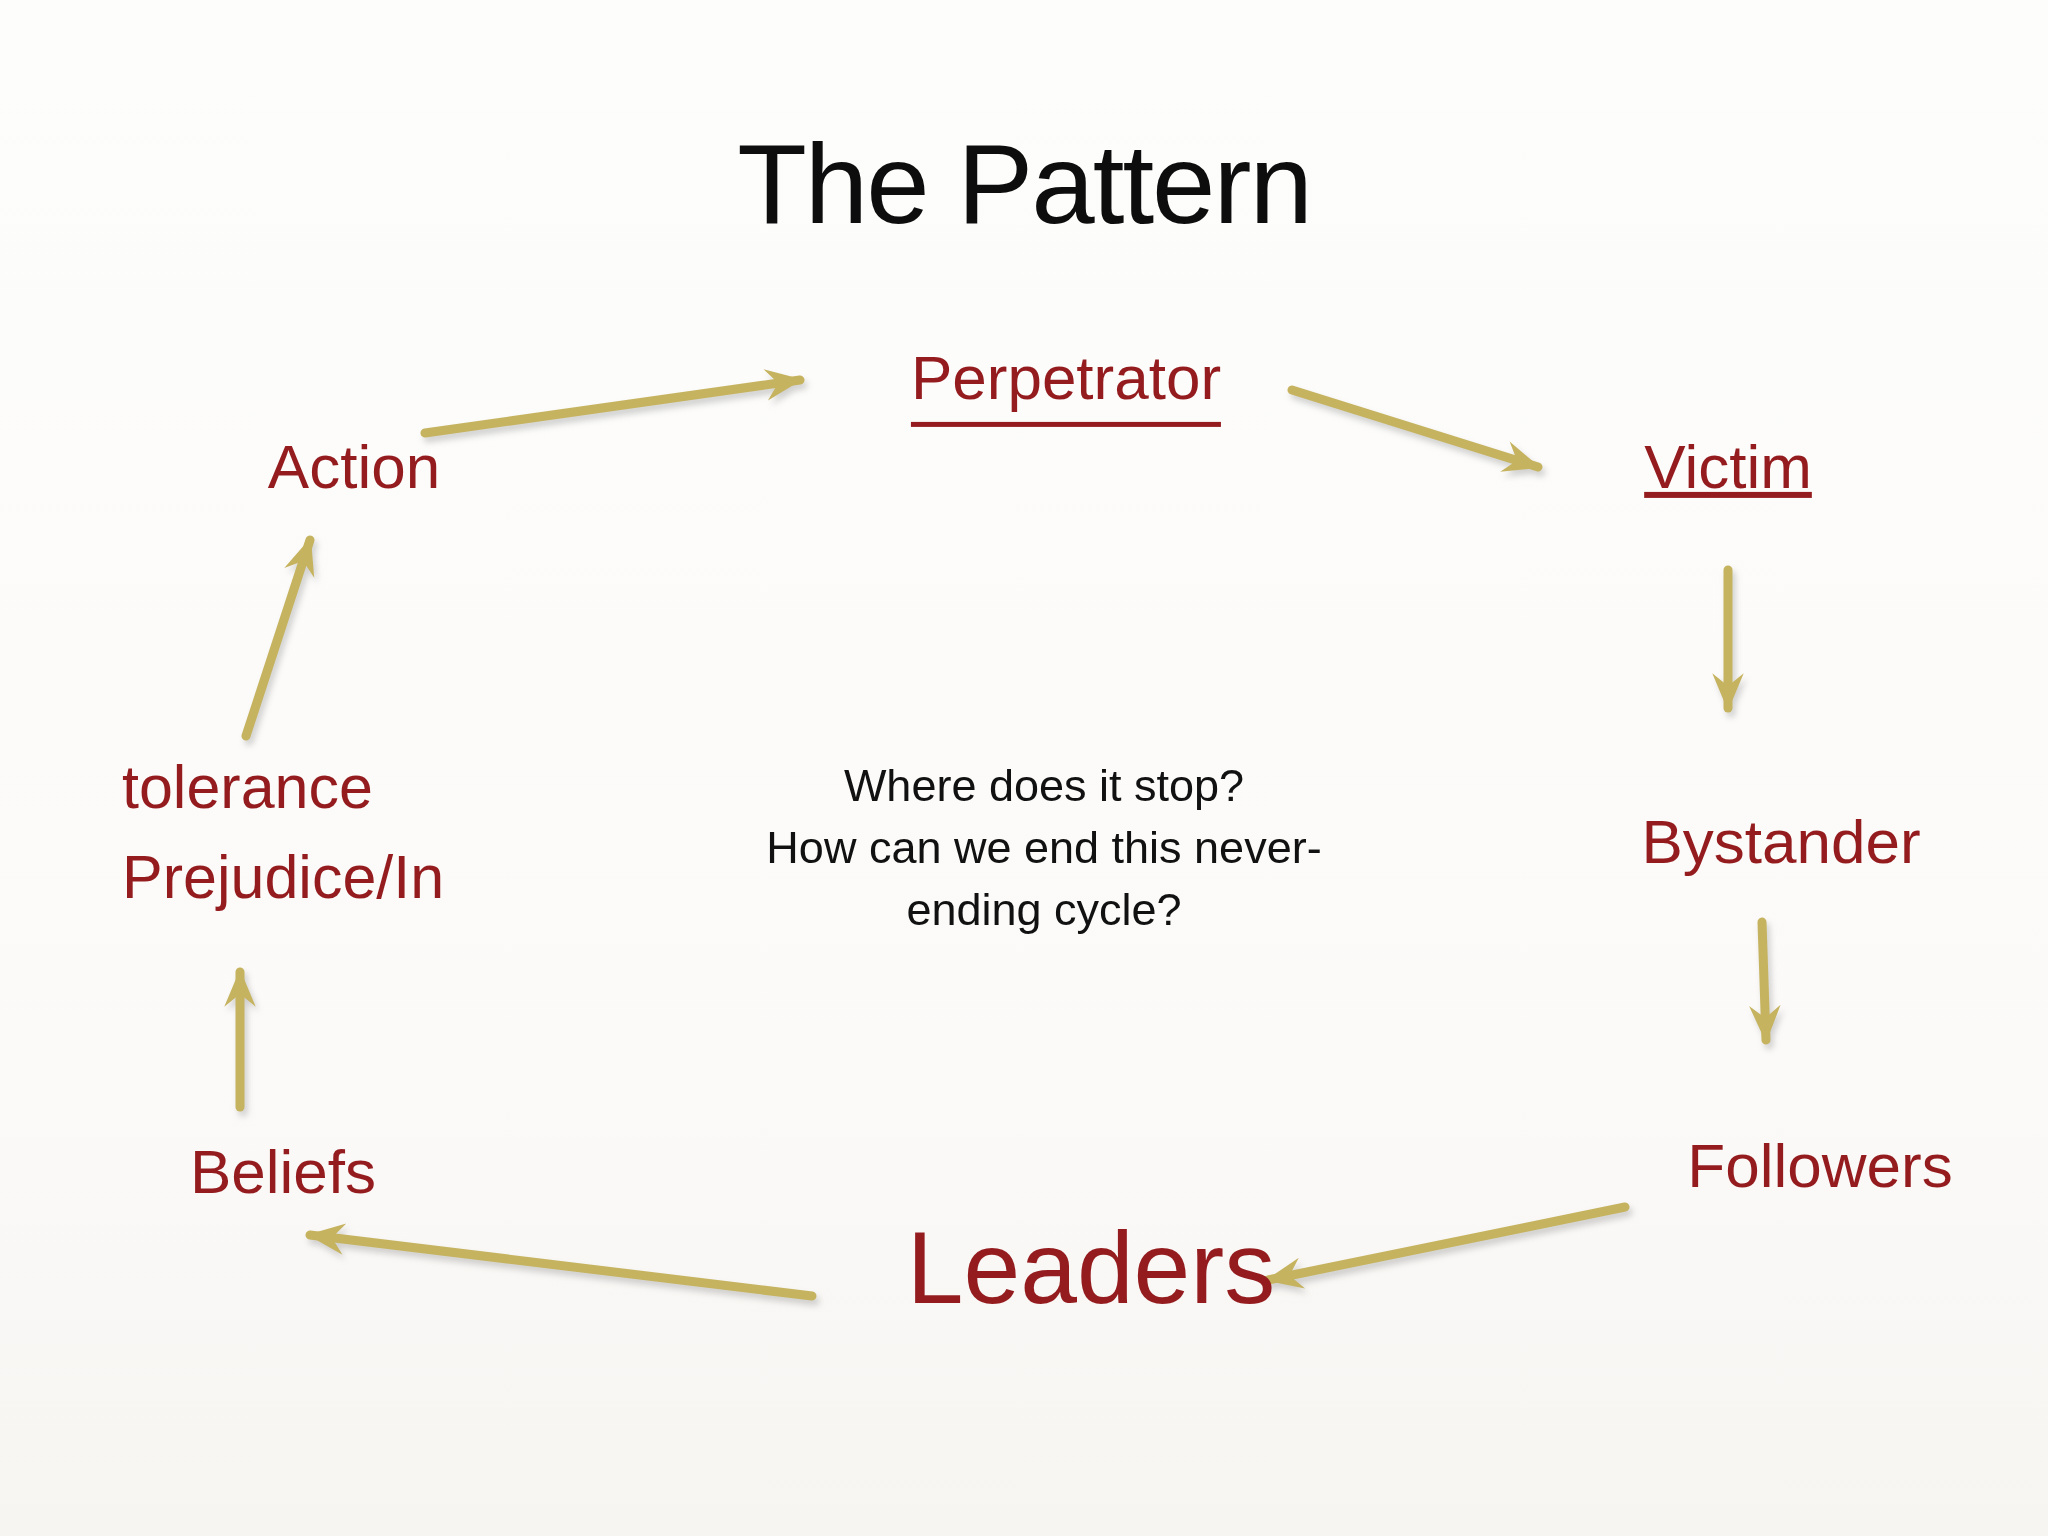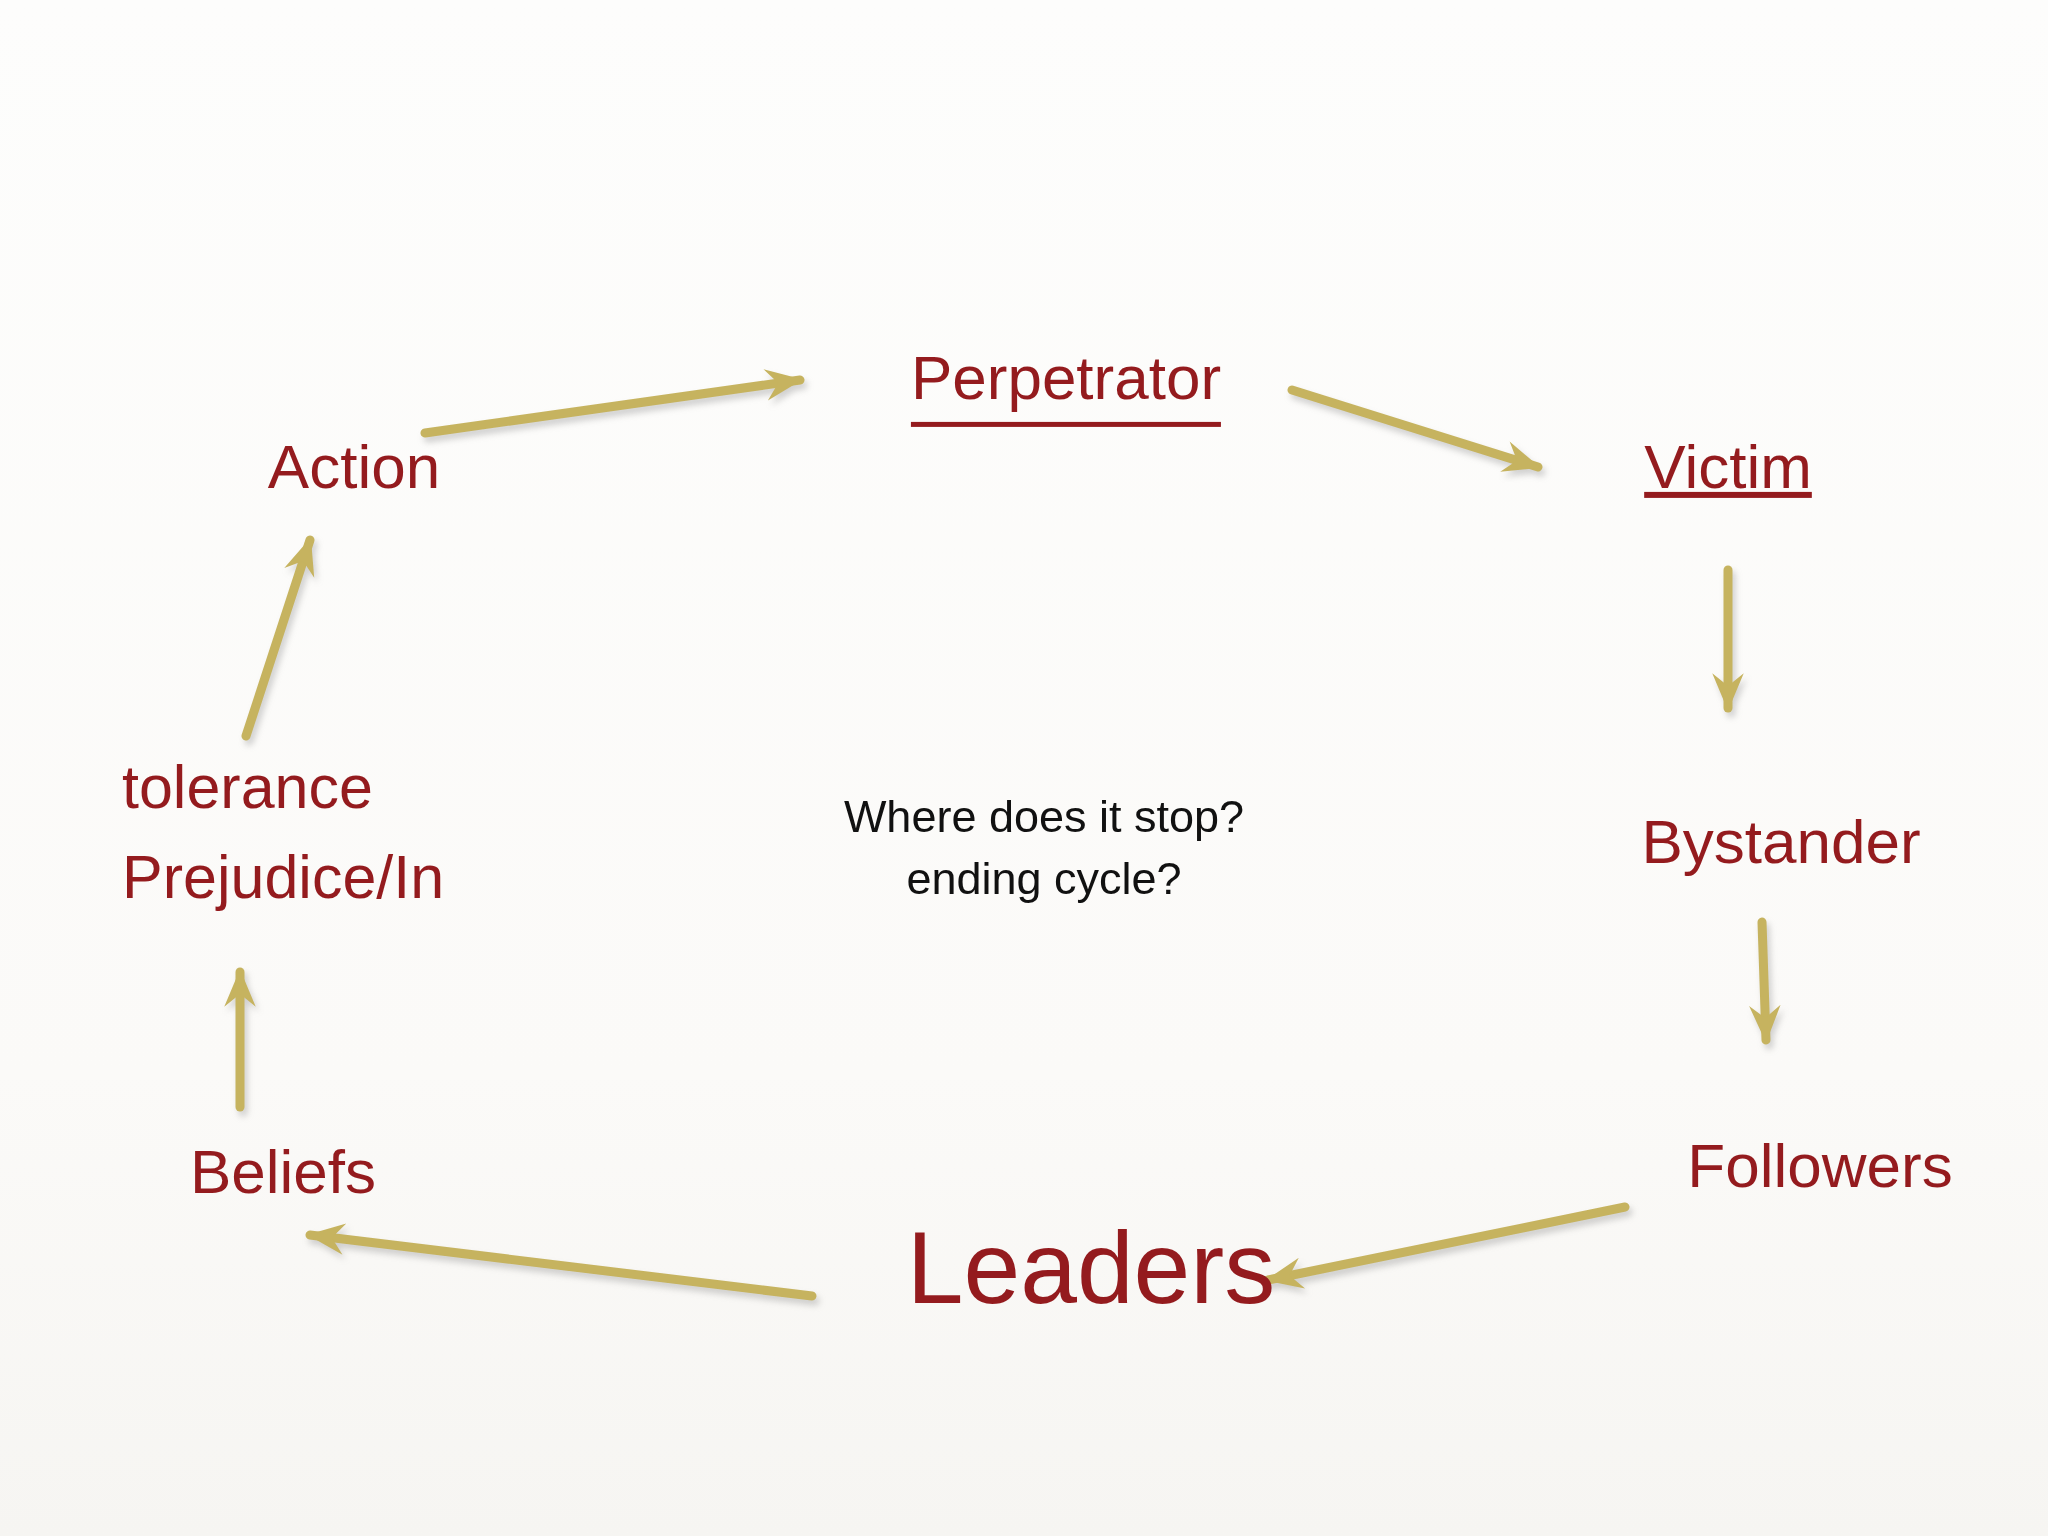--- a/index.html
+++ b/index.html
@@ -74,20 +74,21 @@
     stroke-width:9;
     stroke-linecap:round;
   }
   .arrow-head{fill:var(--arrow);}
 </style>
 </head>
 <body>
 
 <div class="slide">
 
+  <div class="title">The Pattern</div>
 
   <svg class="arrow-layer" width="2048" height="1536" viewBox="0 0 2048 1536">
     <defs>
       <marker id="head" orient="auto" markerWidth="4.8" markerHeight="4.2" refX="4.0" refY="1.9" markerUnits="strokeWidth">
         <path class="arrow-head" d="M0.15,0.15 L4.3,1.9 L0.15,3.65 L1.55,1.9 Z"></path>
       </marker>
     </defs>
     <line x1="425" y1="433" x2="800" y2="380" marker-end="url(#head)"></line>
     <line x1="1292" y1="390" x2="1538" y2="467" marker-end="url(#head)"></line>
     <line x1="1728" y1="570" x2="1728" y2="708" marker-end="url(#head)"></line>
@@ -115,16 +116,17 @@
 
   <div class="node prejudice">
     <div>tolerance</div>
     <div>Prejudice/In</div>
   </div>
 
   <div class="node centered" style="left:354px;top:467px;">Action</div>
 
   <div class="question">
     <div>Where does it stop?</div>
+    <div>How can we end this never-</div>
     <div>ending cycle?</div>
   </div>
 
 </div>
 
 </body></html>

